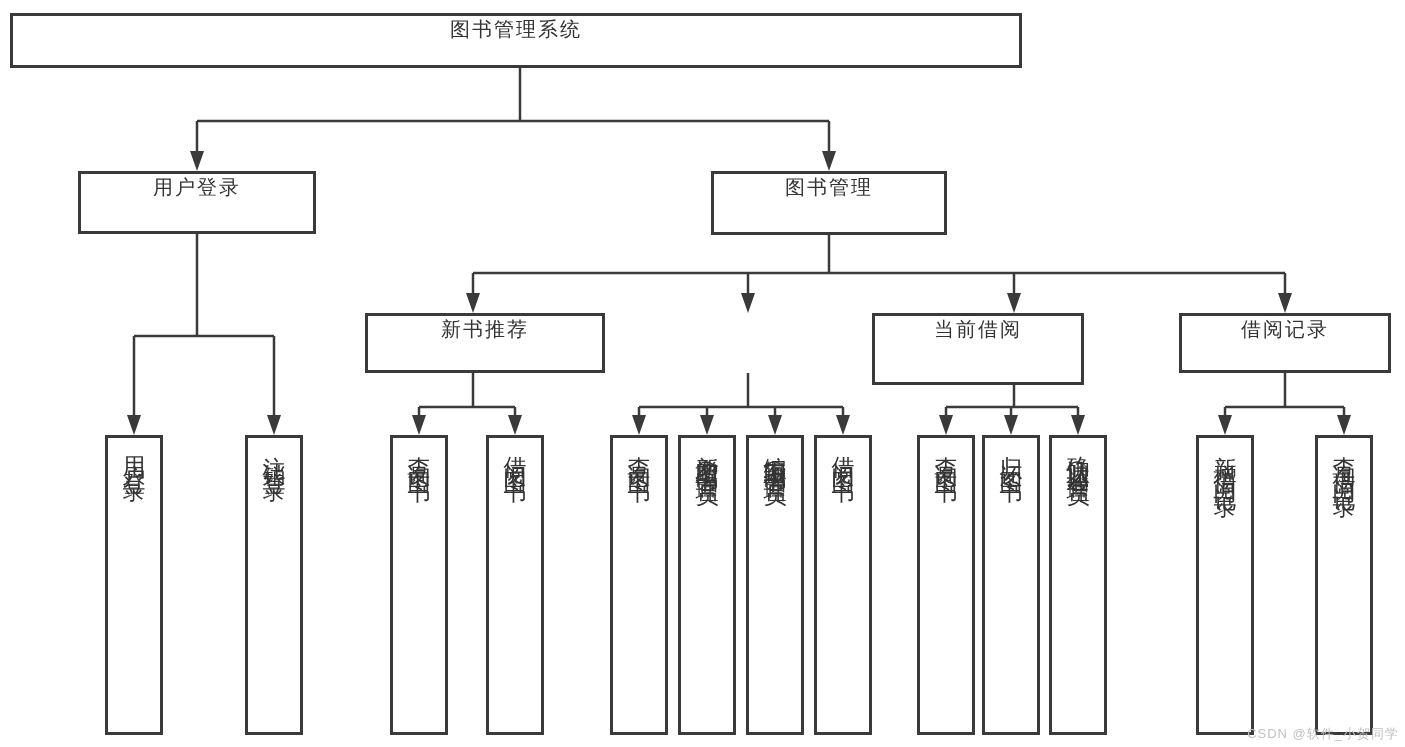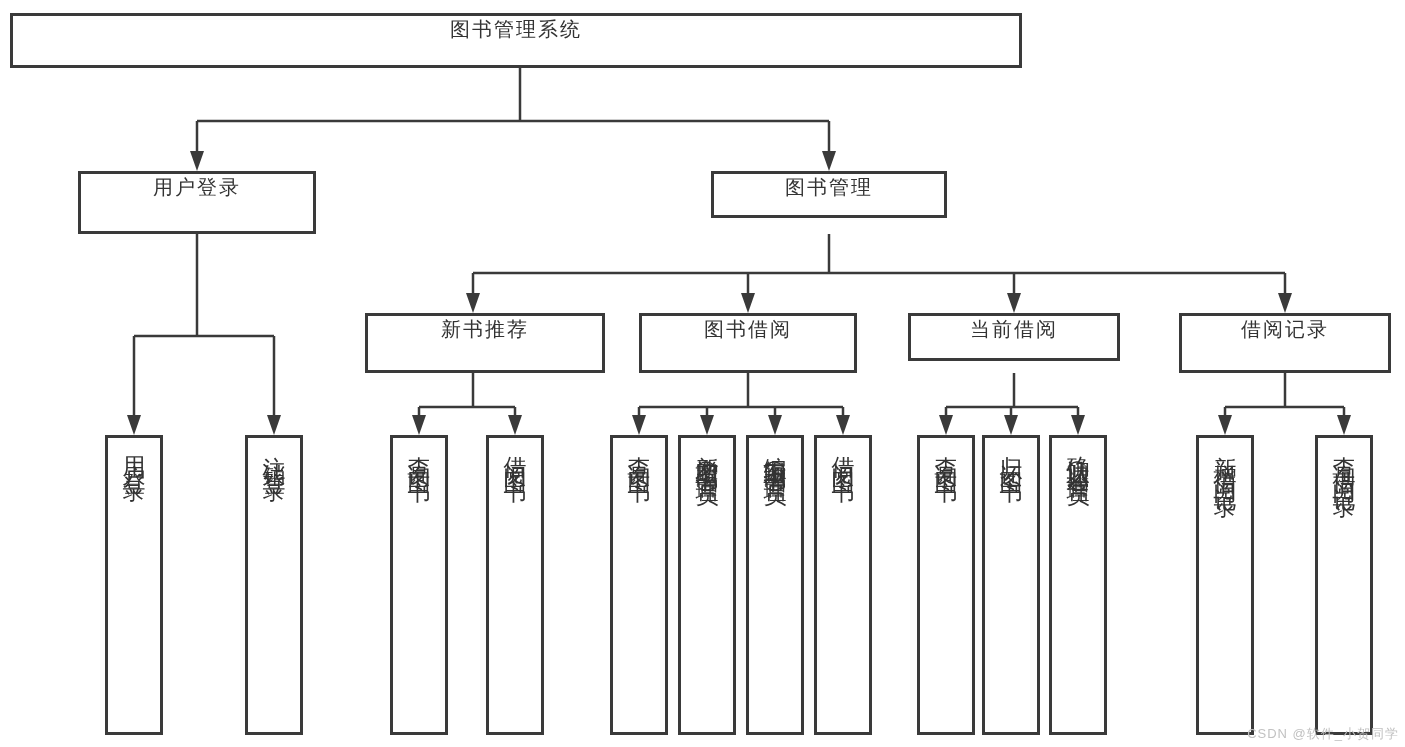--- a/index.html
+++ b/index.html
@@ -129,31 +129,28 @@
     </g>
   </svg>
 
   <div class="box h root" style="left:10px; top:13px; width:1012px; height:55px">
     <span>图书管理系统</span>
   </div>
 
   <div class="box h" style="left:78px; top:171px; width:238px; height:63px">
     <span>用户登录</span>
   </div>
-  <div class="box h" style="left:711px; top:171px; width:236px; height:47px">
+  <div class="box h" style="left:711px; top:171px; width:236px; height:64px">
     <span>图书管理</span>
   </div>
 
   <div class="box h" style="left:365px; top:313px; width:240px; height:60px">
     <span>新书推荐</span>
   </div>
-  <div class="box h" style="left:639px; top:313px; width:218px; height:60px">
-    <span>图书借阅</span>
-  </div>
-  <div class="box h" style="left:908px; top:313px; width:212px; height:48px">
+  <div class="box h" style="left:872px; top:313px; width:212px; height:72px">
     <span>当前借阅</span>
   </div>
   <div class="box h" style="left:1179px; top:313px; width:212px; height:60px">
     <span>借阅记录</span>
   </div>
 
   <div class="box v" style="left:105px; top:435px; width:58px; height:300px">
     <span class="vtxt">用户登录</span>
   </div>
   <div class="box v" style="left:245px; top:435px; width:58px; height:300px">

